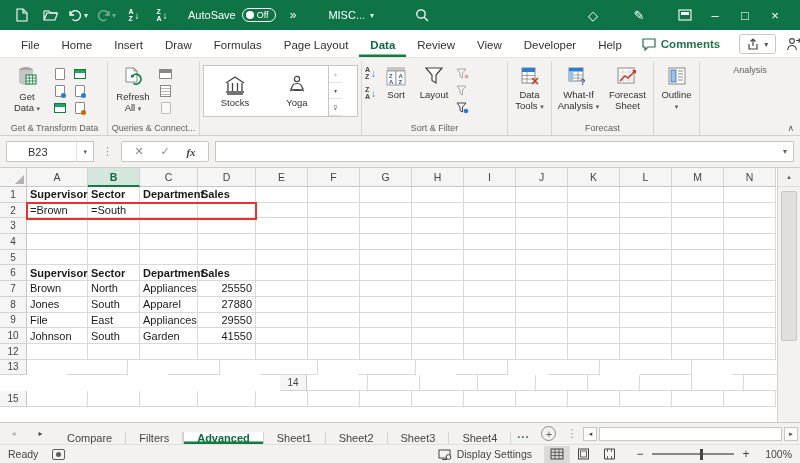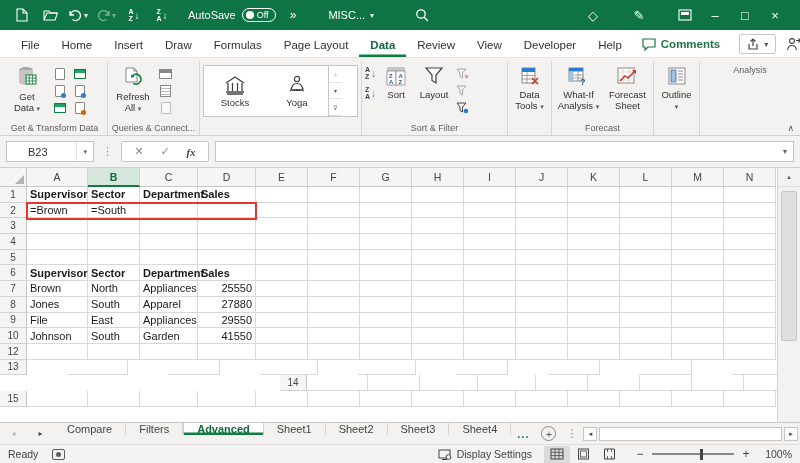--- a/index.html
+++ b/index.html
@@ -729,21 +729,21 @@
   <div class="vscroll">
     <div class="vs-arrow">▴</div>
     <div class="vs-thumb"></div>
   </div>
 <div class="criteria-box" style="border-color: rgb(229, 52, 42); left: 26px; top: 33.7px; width: 231px; height: 18.7px;"></div>
   </div>
 
 <div class="sheetbar">
   <div class="sb-nav dim">◂</div>
   <div class="sb-nav">▸</div>
-  <div id="sheet-tabs" style="display:flex; align-items:flex-start">
+  <div id="sheet-tabs" style="display:flex; align-items:flex-end">
       <div class="stab">Compare</div>
       <div class="stab">Filters</div>
       <div class="stab active">Advanced</div>
       <div class="stab">Sheet1</div>
       <div class="stab">Sheet2</div>
       <div class="stab">Sheet3</div>
       <div class="stab">Sheet4</div>
     </div>
   <div class="stab-more">...</div>
   <div class="addsheet">+</div>

